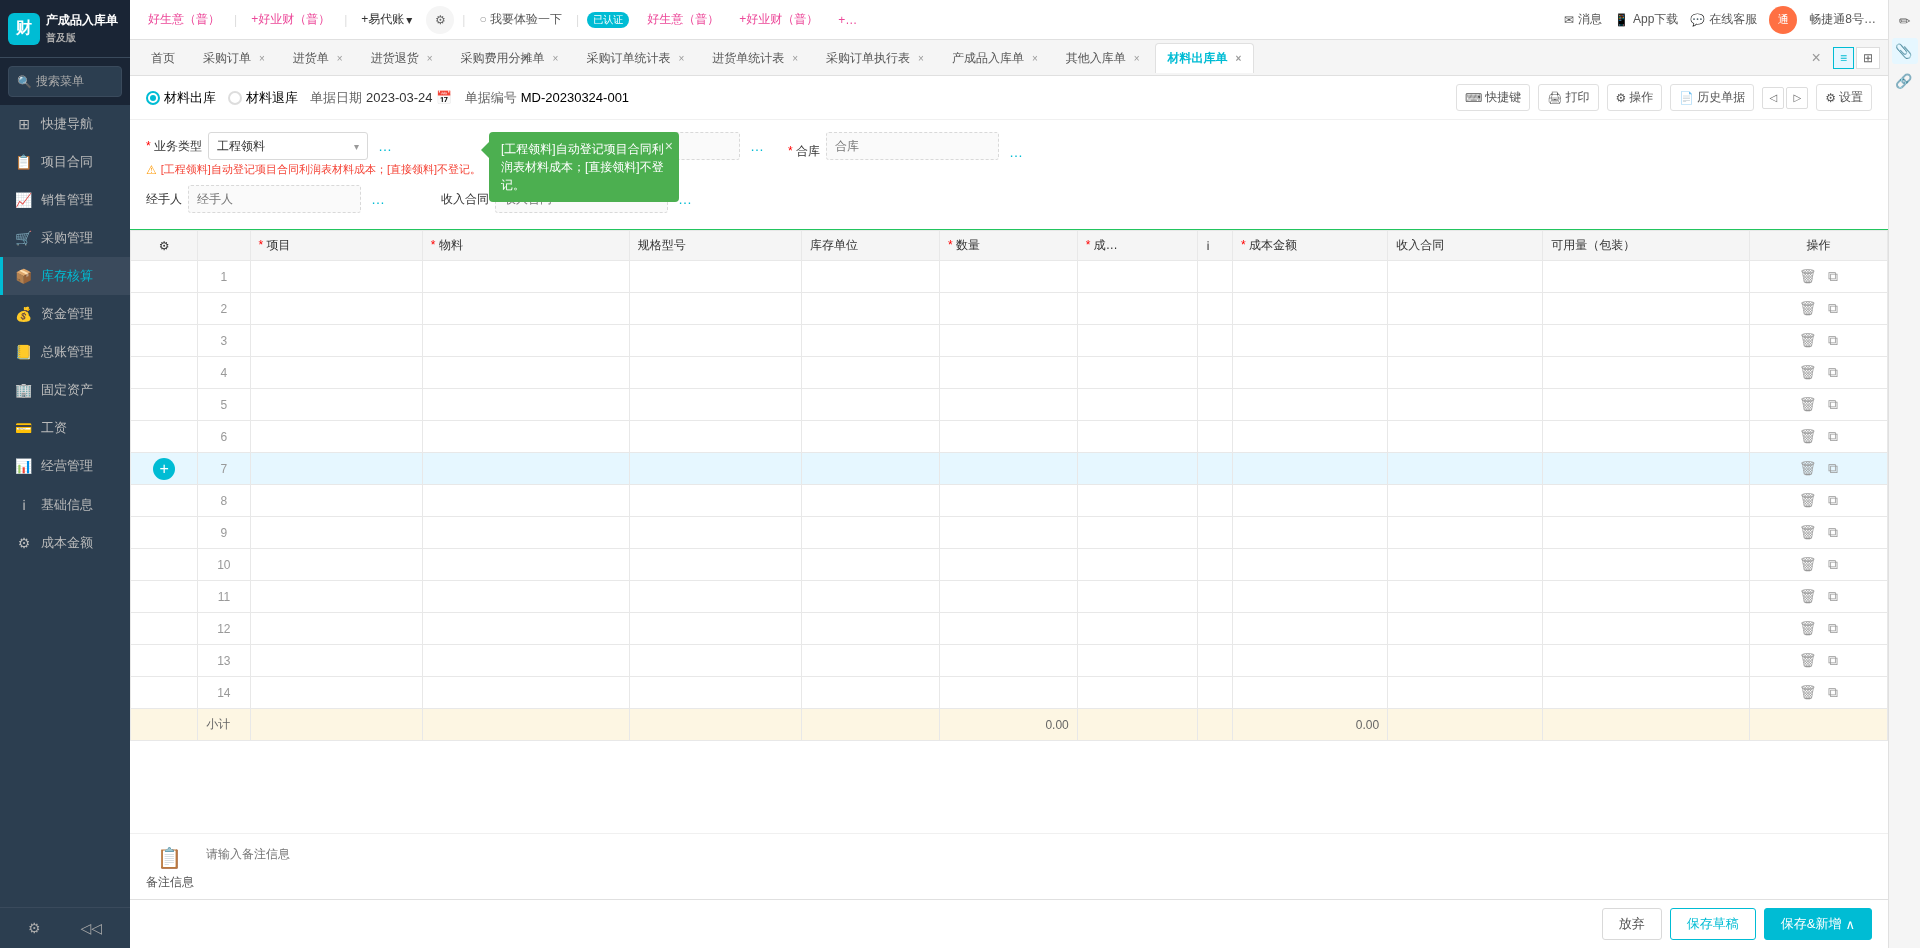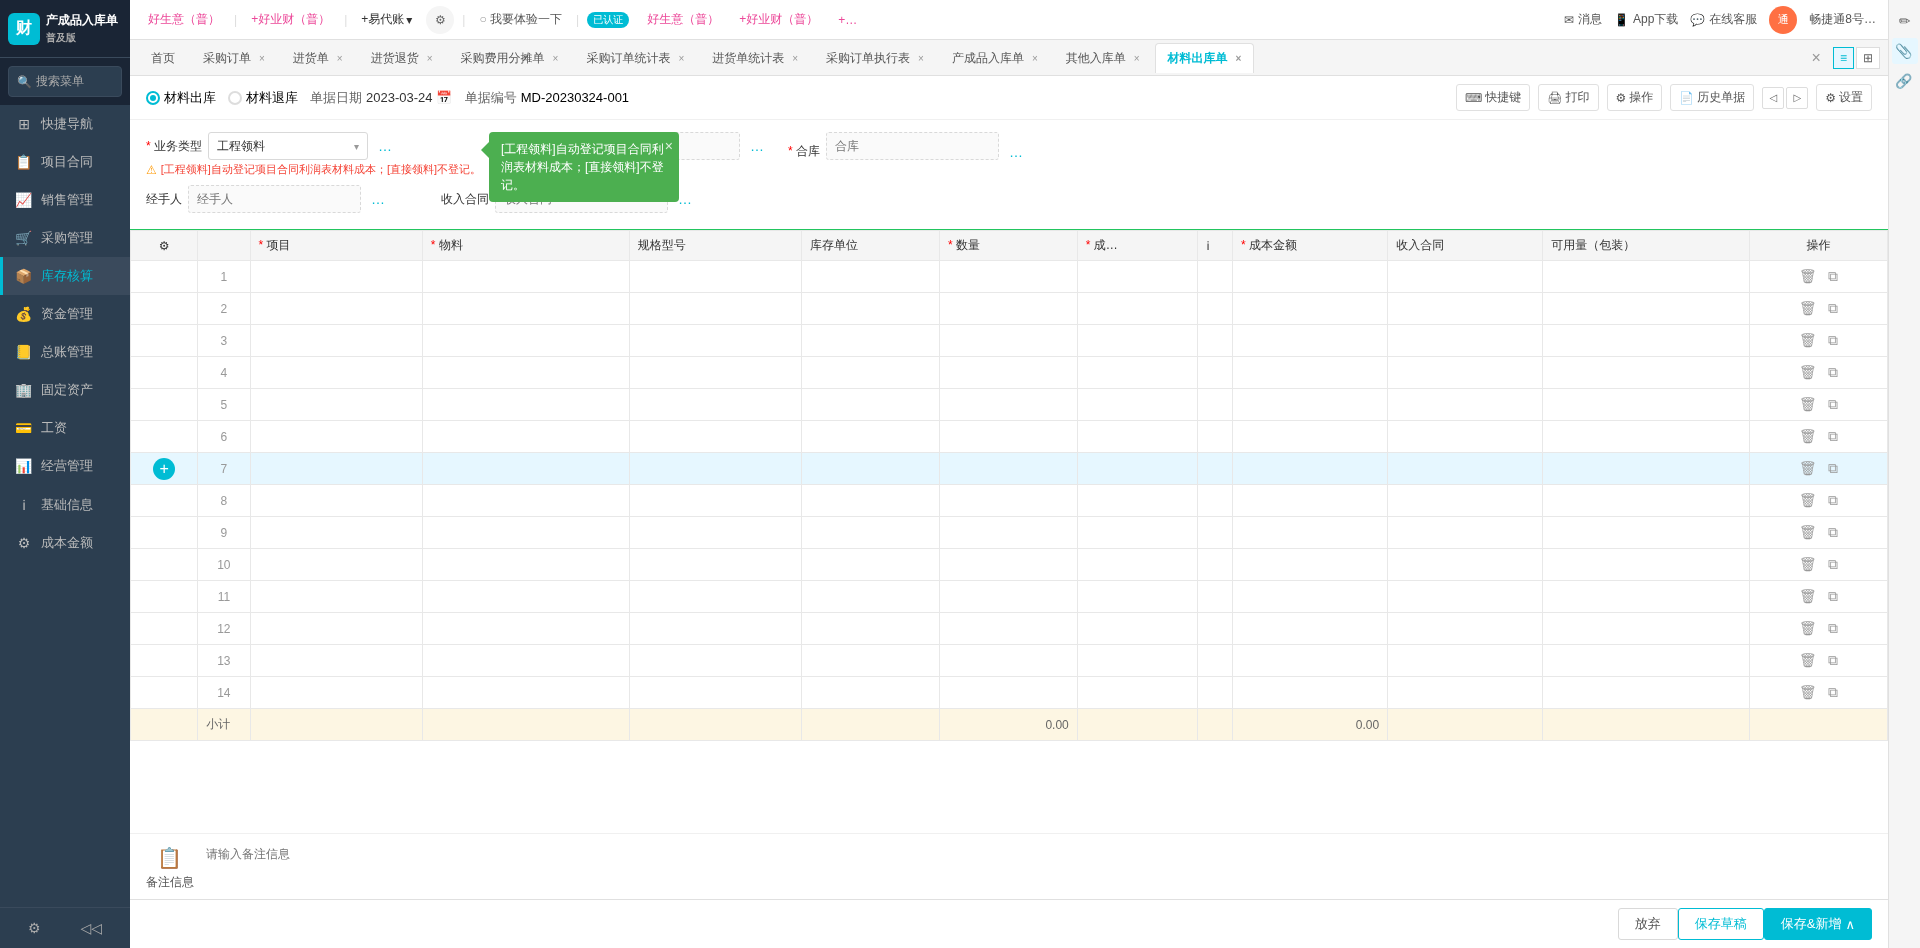--- a/index.html
+++ b/index.html
@@ -561,20 +561,21 @@
       resize: none;
       height: 40px;
     }
 
     
     .bottom-bar {
       padding: 8px 16px;
       border-top: 1px solid #e0e0e0;
       display: flex;
       justify-content: flex-end;
+      gap: 8px;
       background: white;
       flex-shrink: 0;
     }
     .btn-discard {
       padding: 6px 16px;
       border: 1px solid #d9d9d9;
       background: white;
       border-radius: 3px;
       cursor: pointer;
       font-size: 13px;

